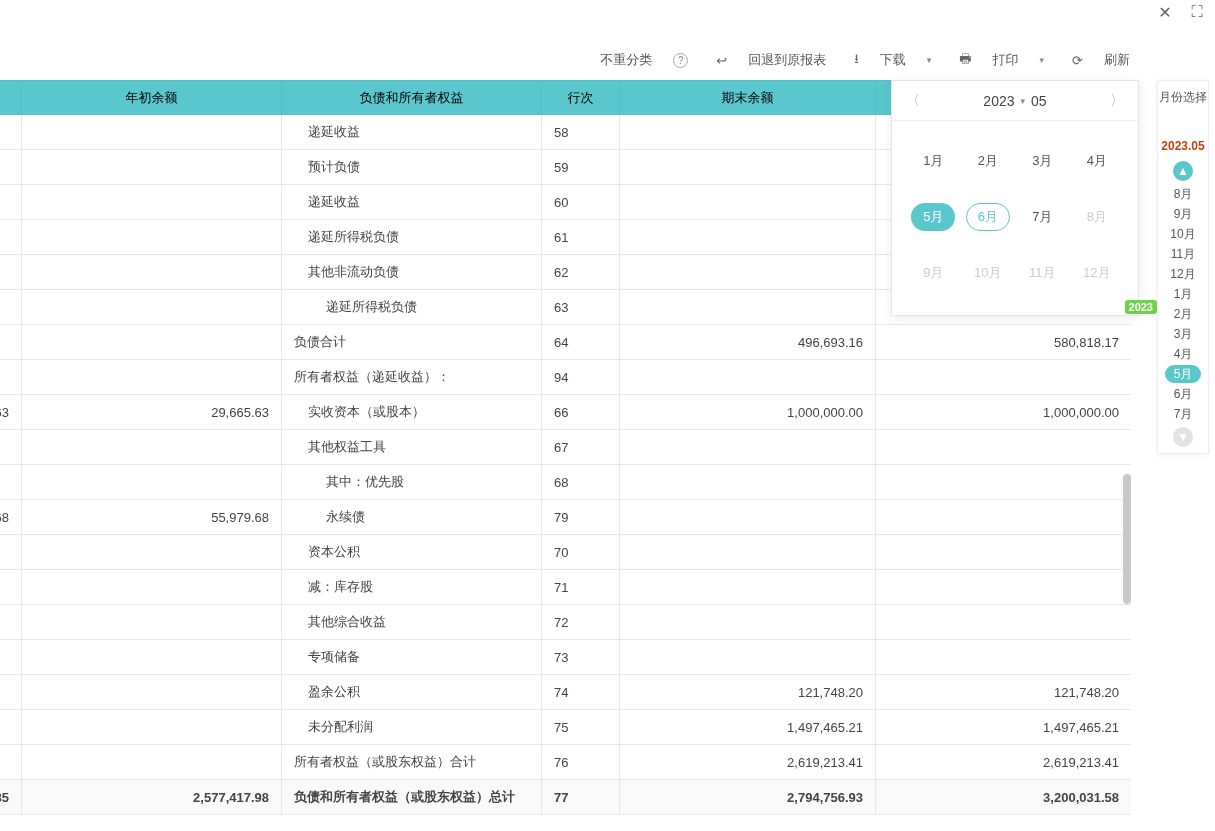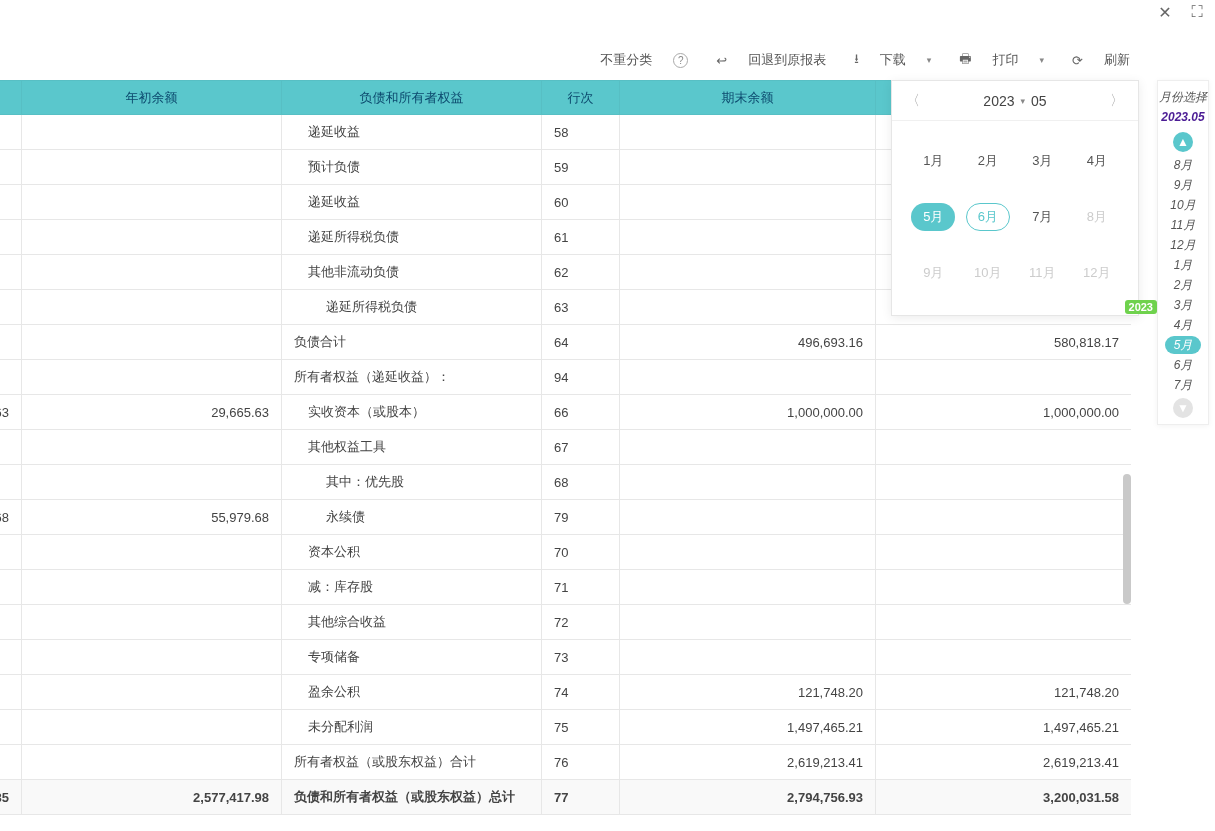--- a/index.html
+++ b/index.html
@@ -55,21 +55,21 @@
   }
 
   table.grid {
     border-collapse: collapse;
     width: 1370px;
     margin-left: -235px;
     table-layout: fixed;
   }
   table.grid th {
     background: #5ac7cc;
-    color: #0c4a6e;
+    color: #000000;
     font-weight: 500;
     height: 34px;
     border: 1px solid #57bfc4;
     font-size: 13px;
   }
   table.grid td {
     border: 1px solid #e7e7e7;
     height: 35px;
     padding: 0 12px;
     font-size: 13px;
@@ -124,24 +124,23 @@
     position: absolute;
     top: 80px; right: 6px;
     width: 52px;
     background: #fff;
     border: 1px solid #eee;
     box-shadow: 0 1px 6px rgba(0,0,0,.05);
     padding: 8px 0 6px;
     display: flex; flex-direction: column; align-items: center;
     gap: 4px;
     z-index: 40;
-    font-style: italic;
   }
   .ms-title { font-size: 12px; color: #555; }
-  .ms-current { font-size: 12px; color: #4c1d95; font-weight: 600; margin-bottom: 4px; }
+  .ms-current { font-size: 12px; color: #c2410c; font-weight: 600; margin-bottom: 4px; margin-top: 29px; }
   .ms-btn-circle {
     width: 20px; height: 20px; border-radius: 50%;
     background: #5ac7cc; color:#fff;
     display:flex;align-items:center;justify-content:center;
     font-size: 12px; cursor:pointer;
   }
   .ms-btn-circle.dis { background:#e3e3e3; color:#fff; }
   .ms-item {
     font-size: 12px; color:#555;
     height: 18px; display:flex; align-items:center; justify-content:center;

